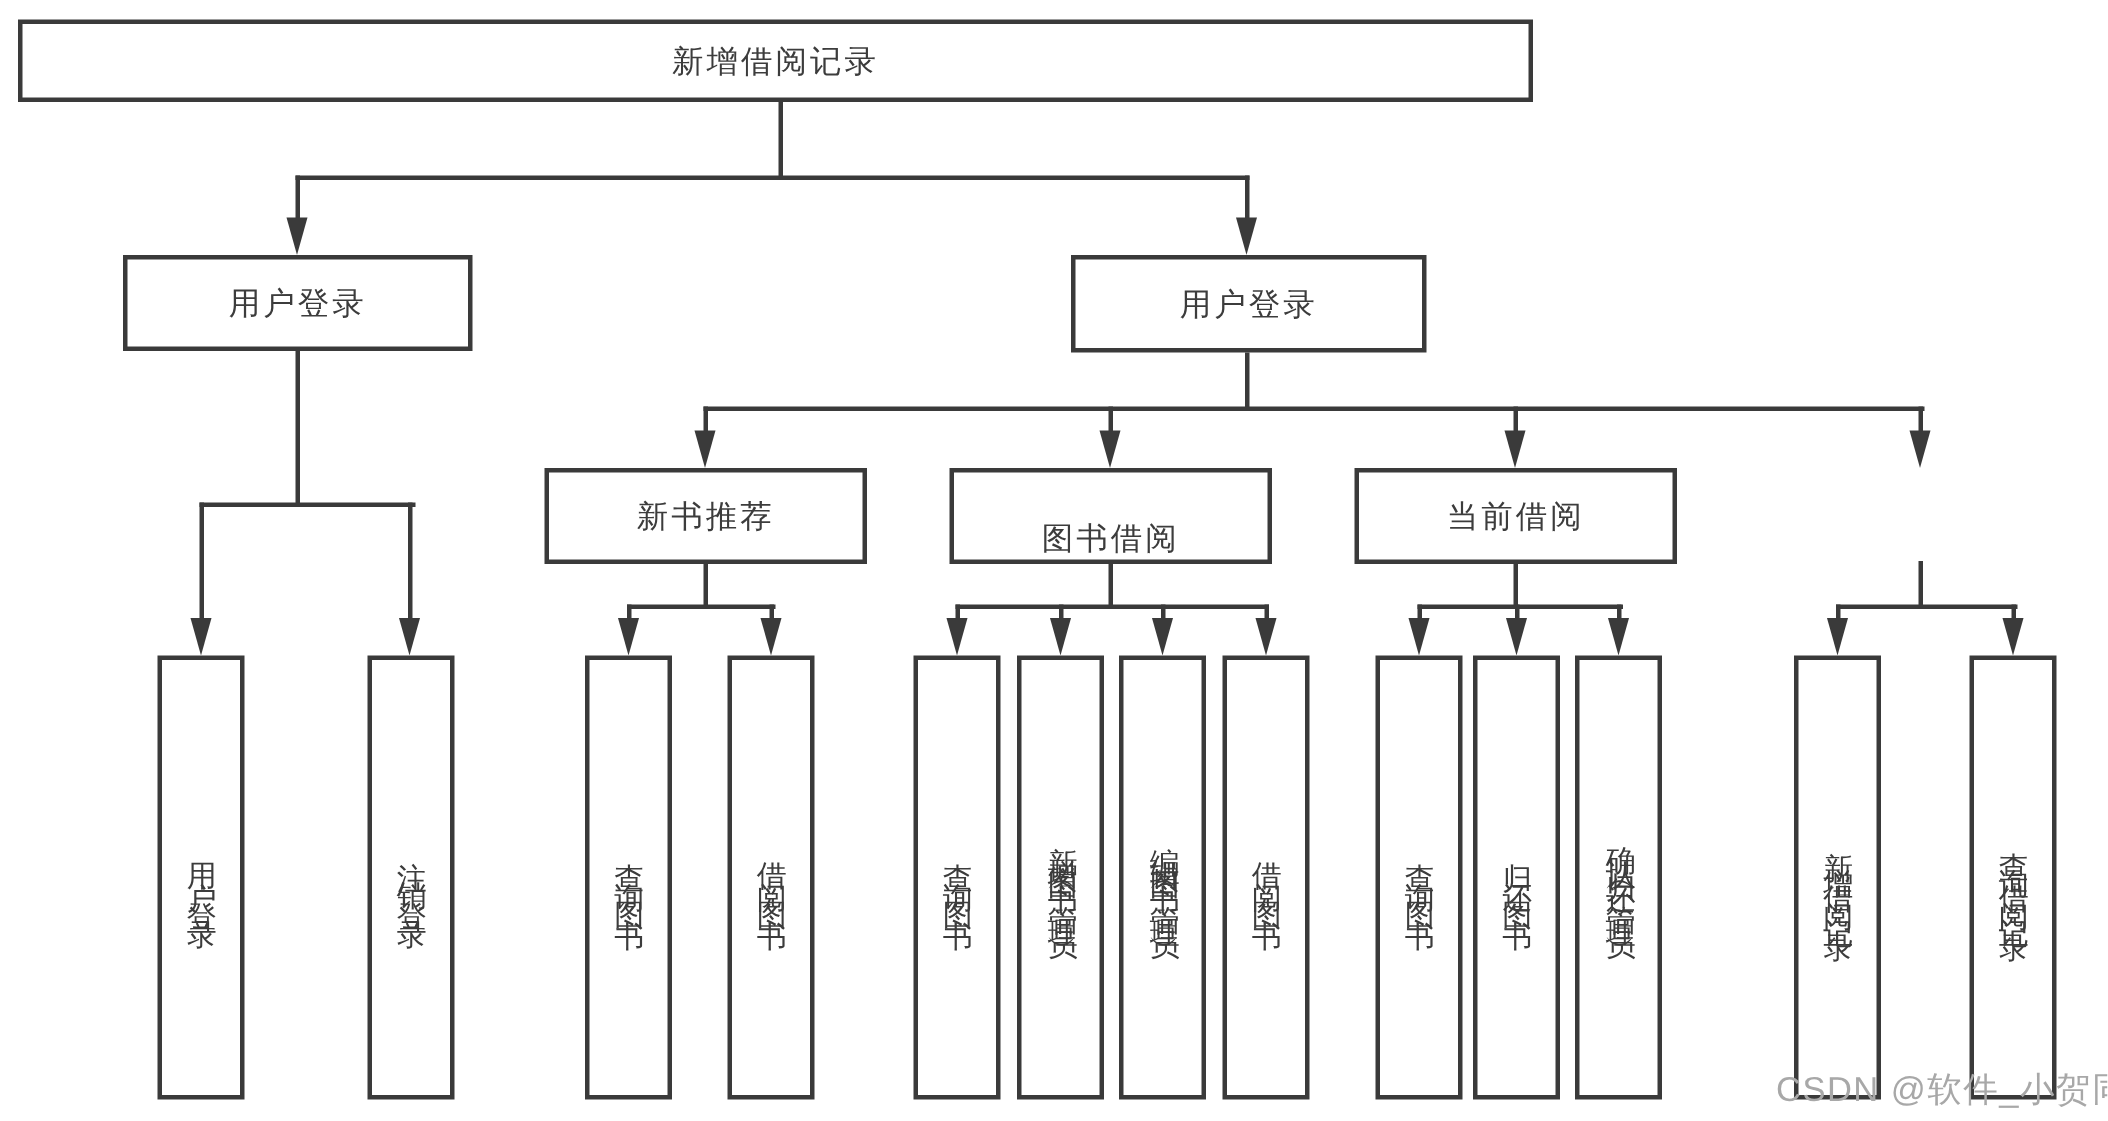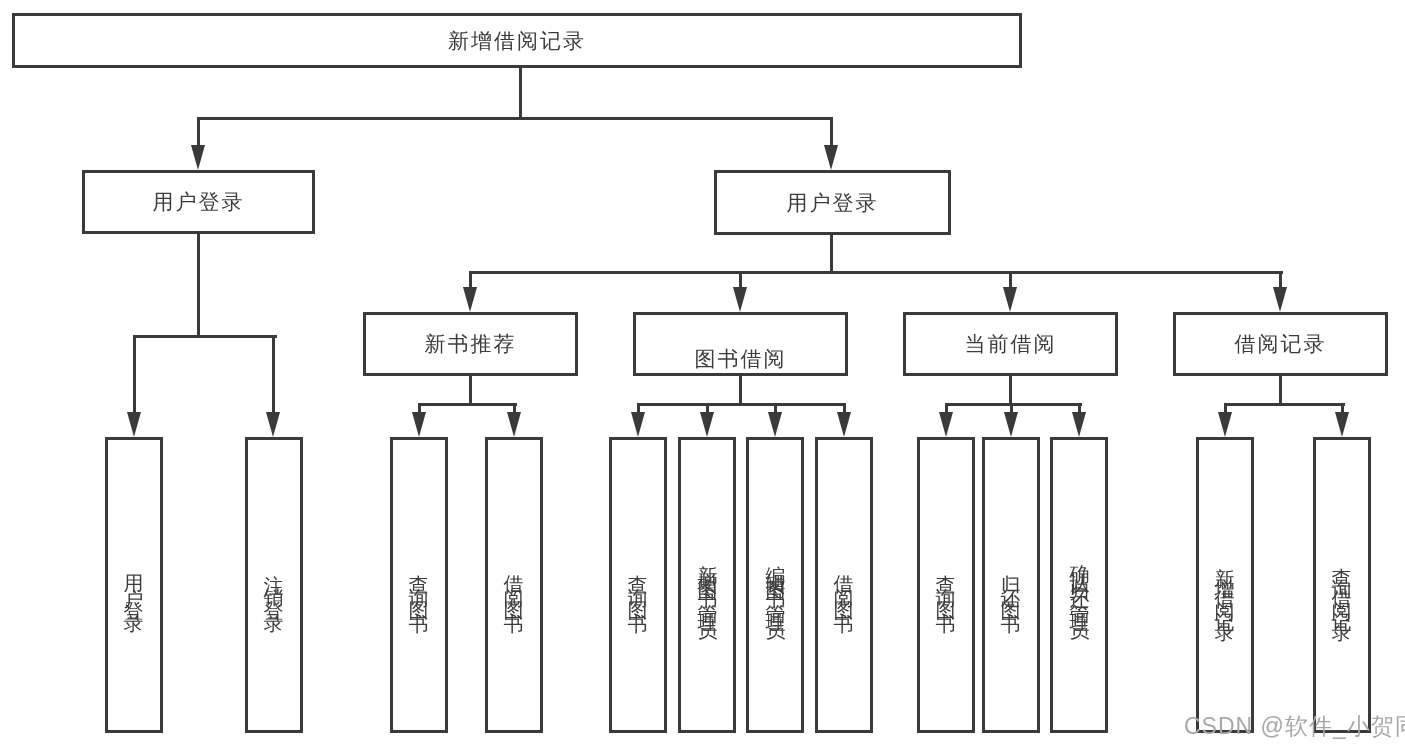--- a/index.html
+++ b/index.html
@@ -84,23 +84,20 @@
 
   <div class="box" style="left:363px; top:312px; width:215px; height:64px;">
     <span>新书推荐</span>
   </div>
   <div class="box" style="left:633px; top:312px; width:215px; height:64px;align-items:flex-end;">
     <span>图书借阅</span>
   </div>
   <div class="box" style="left:903px; top:312px; width:215px; height:64px;align-items:center;">
     <span>当前借阅</span>
   </div>
-  <div class="box" style="left:1173px; top:312px; width:215px; height:64px;">
-    <span>借阅记录</span>
-  </div>
 
   <div class="leaf ls4" style="left:105px; top:437px;">用户登录</div>
   <div class="leaf ls4" style="left:245px; top:437px;">注销登录</div>
 
   <div class="leaf ls4" style="left:390px; top:437px;">查询图书</div>
   <div class="leaf ls4" style="left:485px; top:437px;">借阅图书</div>
 
   <div class="leaf ls4" style="left:609px; top:437px;">查询图书</div>
   <div class="leaf ls9" style="left:678px; top:437px;">新增图书（管理员）</div>
   <div class="leaf ls9" style="left:746px; top:437px;">编辑图书（管理员）</div>

